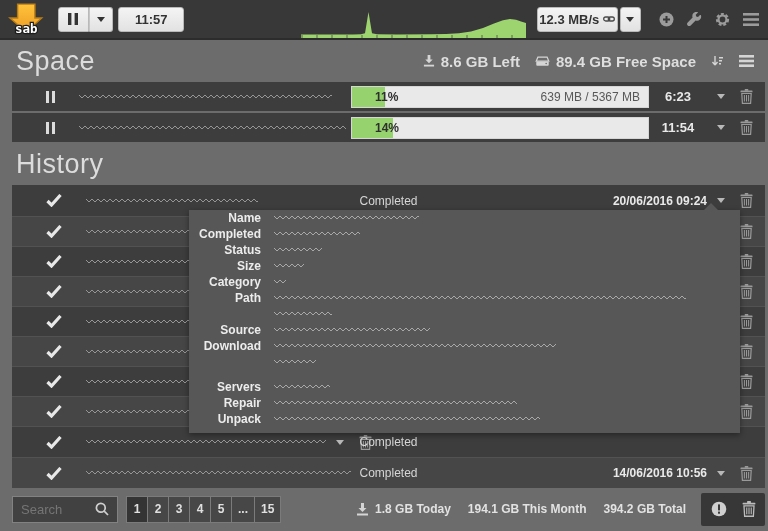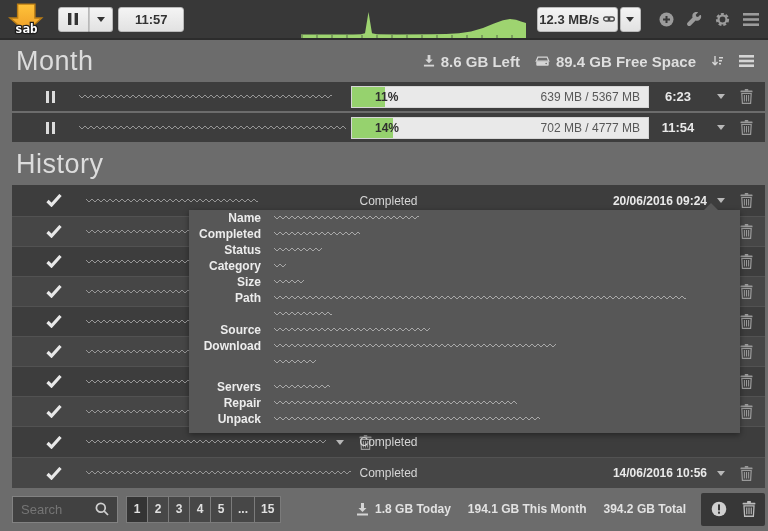--- a/index.html
+++ b/index.html
@@ -151,21 +151,21 @@
         <svg width="16" height="13" viewBox="0 0 16 13">
             <rect width="16" height="2.6" fill="#9b9b9b"></rect>
             <rect y="5.2" width="16" height="2.6" fill="#9b9b9b"></rect>
             <rect y="10.4" width="16" height="2.6" fill="#9b9b9b"></rect>
           </svg>
       </button>
     </div>
   </div>
 
   <div class="sec-header queue">
-    <span class="sec-title">Month</span>
+    <span class="sec-title">Space</span>
     <div class="sec-stats">
       <span class="stat">
         <svg width="12" height="12" viewBox="0 0 13 13">
             <path d="M5 0h3v5h2.5L6.5 9 2.5 5H5z" fill="#d5d5d5"></path>
             <rect x="1" y="10.5" width="11" height="2" fill="#d5d5d5"></rect>
           </svg>
         <span>8.6 GB Left</span>
       </span>
       <span class="stat">
         <svg width="15" height="11" viewBox="0 0 15 12">
@@ -228,21 +228,20 @@
       <svg width="9" height="12" viewBox="0 0 9 12">
           <rect width="3" height="12" fill="#dcdcdc"></rect>
           <rect x="6" width="3" height="12" fill="#dcdcdc"></rect>
         </svg>
       <span class="sq rowname" style="width:267px"></span>
       <span class="name-spacer"></span>
       <div class="progress">
         <div class="progress-fill" style="width: 14%;">
           <span>14%</span>
         </div>
-        <span class="progress-size">702 MB / 4777 MB</span>
       </div>
       <span class="eta">11:54</span>
       <button class="row-caret">
           <svg width="8" height="5" viewBox="0 0 8 5">
             <path d="M0 0h8L4 5z" fill="#b8b8b8"></path>
           </svg>
         </button>
       <button class="row-trash">
         <svg width="13" height="15" viewBox="0 0 13 15">
             <rect x="4.7" width="3.6" height="1.8" rx="0.5" fill="#9a9a9a"></rect>
@@ -475,26 +474,26 @@
       </div>
     <div class="prow">
         <span class="plabel">Completed</span>
         <span class="sq psq" style="width:86px"></span>
       </div>
     <div class="prow">
         <span class="plabel">Status</span>
         <span class="sq psq" style="width:48px"></span>
       </div>
     <div class="prow">
+        <span class="plabel">Size</span>
+        <span class="sq psq" style="width:30px"></span>
+      </div>
+    <div class="prow">
         <span class="plabel">Category</span>
         <span class="sq psq" style="width:12px"></span>
-      </div>
-    <div class="prow">
-        <span class="plabel">Size</span>
-        <span class="sq psq" style="width:30px"></span>
       </div>
     <div class="prow">
         <span class="plabel">Path</span>
         <span class="sq psq" style="width:412px"></span>
       </div>
     <div class="prow">
         <span class="plabel"></span>
         <span class="sq psq" style="width:58px"></span>
       </div>
     <div class="prow">

